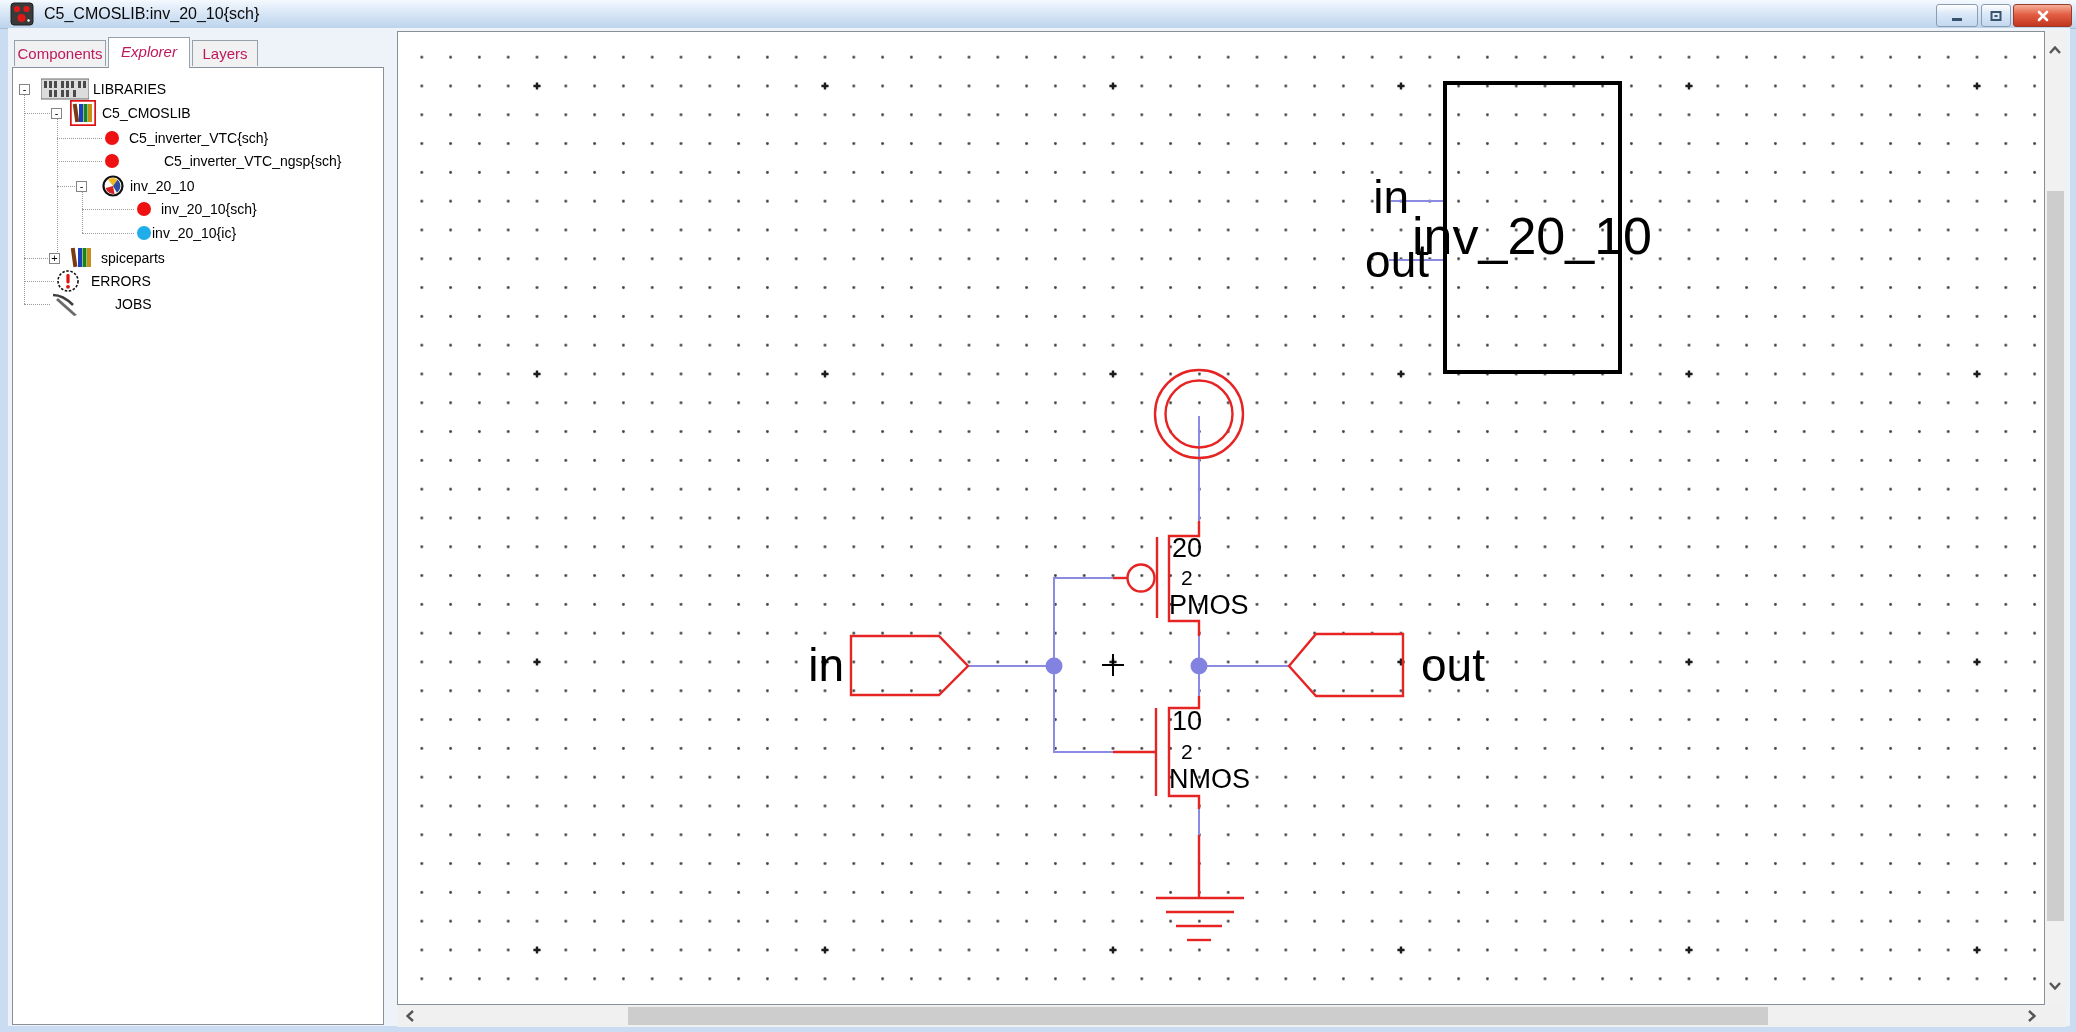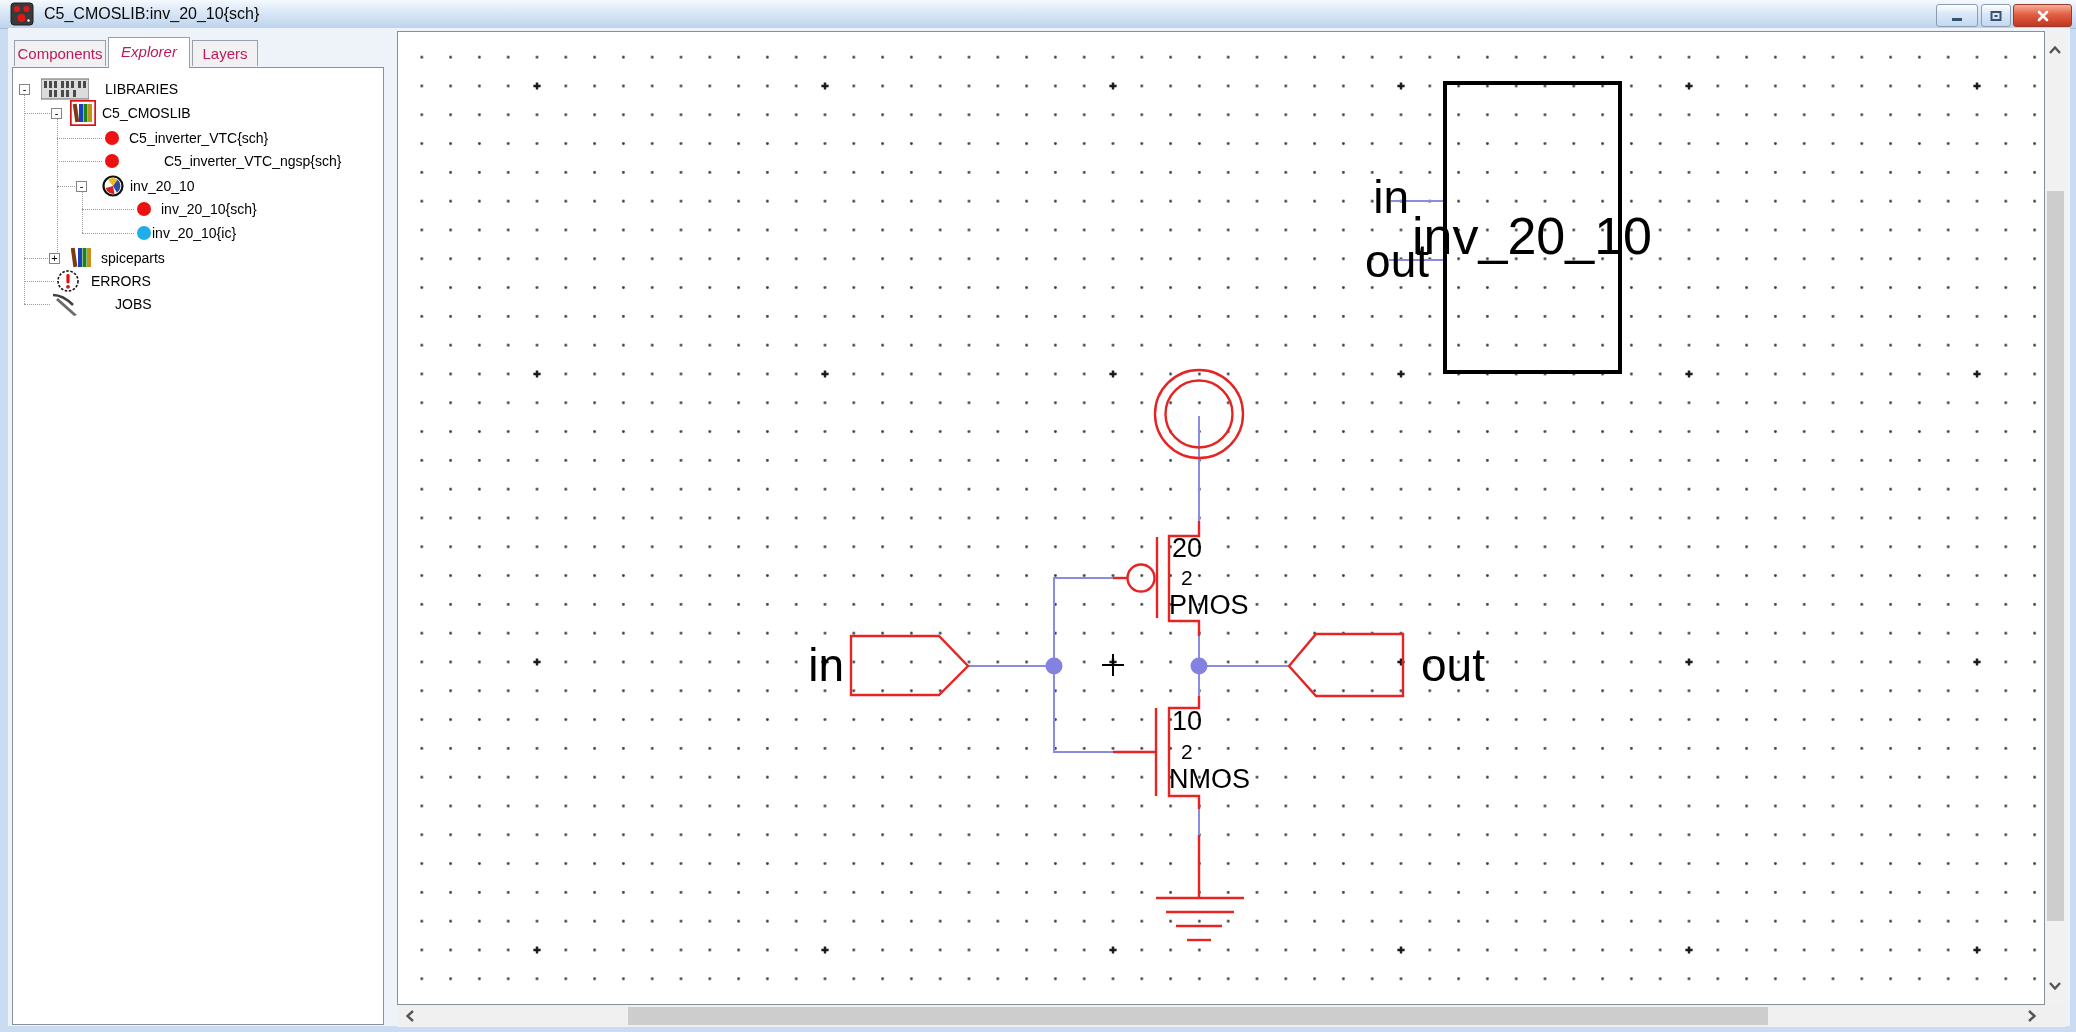--- a/index.html
+++ b/index.html
@@ -118,21 +118,21 @@
               <rect x="30" y="3" width="3" height="7"></rect>
             <rect x="37" y="3" width="3" height="7"></rect>
               <rect x="42" y="3" width="3" height="7"></rect>
             <rect x="8" y="12" width="3" height="7"></rect>
               <rect x="13" y="12" width="3" height="7"></rect>
             <rect x="20" y="12" width="3" height="7"></rect>
               <rect x="25" y="12" width="3" height="7"></rect>
             <rect x="32" y="12" width="3" height="7"></rect>
           </g>
         </svg>
-        <span class="lbl" style="margin-left:16px;">LIBRARIES</span>
+        <span class="lbl" style="margin-left:4px;">LIBRARIES</span>
       </div>
 
       <div class="trow" style="left:38px;top:33px;">
         <span class="expander">-</span>
         <svg class="tico" style="margin-left:8px;" width="26" height="26" viewBox="0 0 26 26">
           <rect x="0.8" y="0.8" width="24.4" height="24.4" fill="#ffffff" stroke="#dd1111" stroke-width="1.8"></rect>
           <rect x="4" y="4" width="4" height="18" fill="#7a3b10" transform="rotate(-8 6 13)"></rect>
           <rect x="9" y="4" width="4" height="18" fill="#1b3fbf"></rect>
           <rect x="13.5" y="4" width="4" height="18" fill="#18851b"></rect>
           <rect x="18" y="4" width="4" height="18" fill="#c89018"></rect>
@@ -162,21 +162,21 @@
           <path d="M11,11 L3.6,13 A8 8 0 0 0 12.5,18.8 Z" fill="#d42020"></path>
           <path d="M11,11 L15.5,4.8 A8 8 0 0 1 14.8,17.6 Z" fill="#2f4f9e"></path>
         </svg>
         <span class="lbl" style="margin-left:6px;">inv_20_10</span>
       </div>
 
       <div class="trow" style="left:123px;top:129px;">
         <svg class="tico" width="16" height="16" viewBox="0 0 16 16">
           <circle cx="8" cy="8" r="7" fill="#ee1111"></circle>
         </svg>
-        <span class="lbl" style="margin-left:9px;">inv_20_10{sch}</span>
+        <span class="lbl" style="margin-left:0;padding-left:9px;">inv_20_10{sch}</span>
       </div>
 
       <div class="trow" style="left:123px;top:153px;">
         <svg class="tico" width="16" height="16" viewBox="0 0 16 16">
           <circle cx="8" cy="8" r="7" fill="#1faee9"></circle>
         </svg>
         <span class="lbl" style="">inv_20_10{ic}</span>
       </div>
 
       <div class="trow" style="left:36px;top:178px;">

